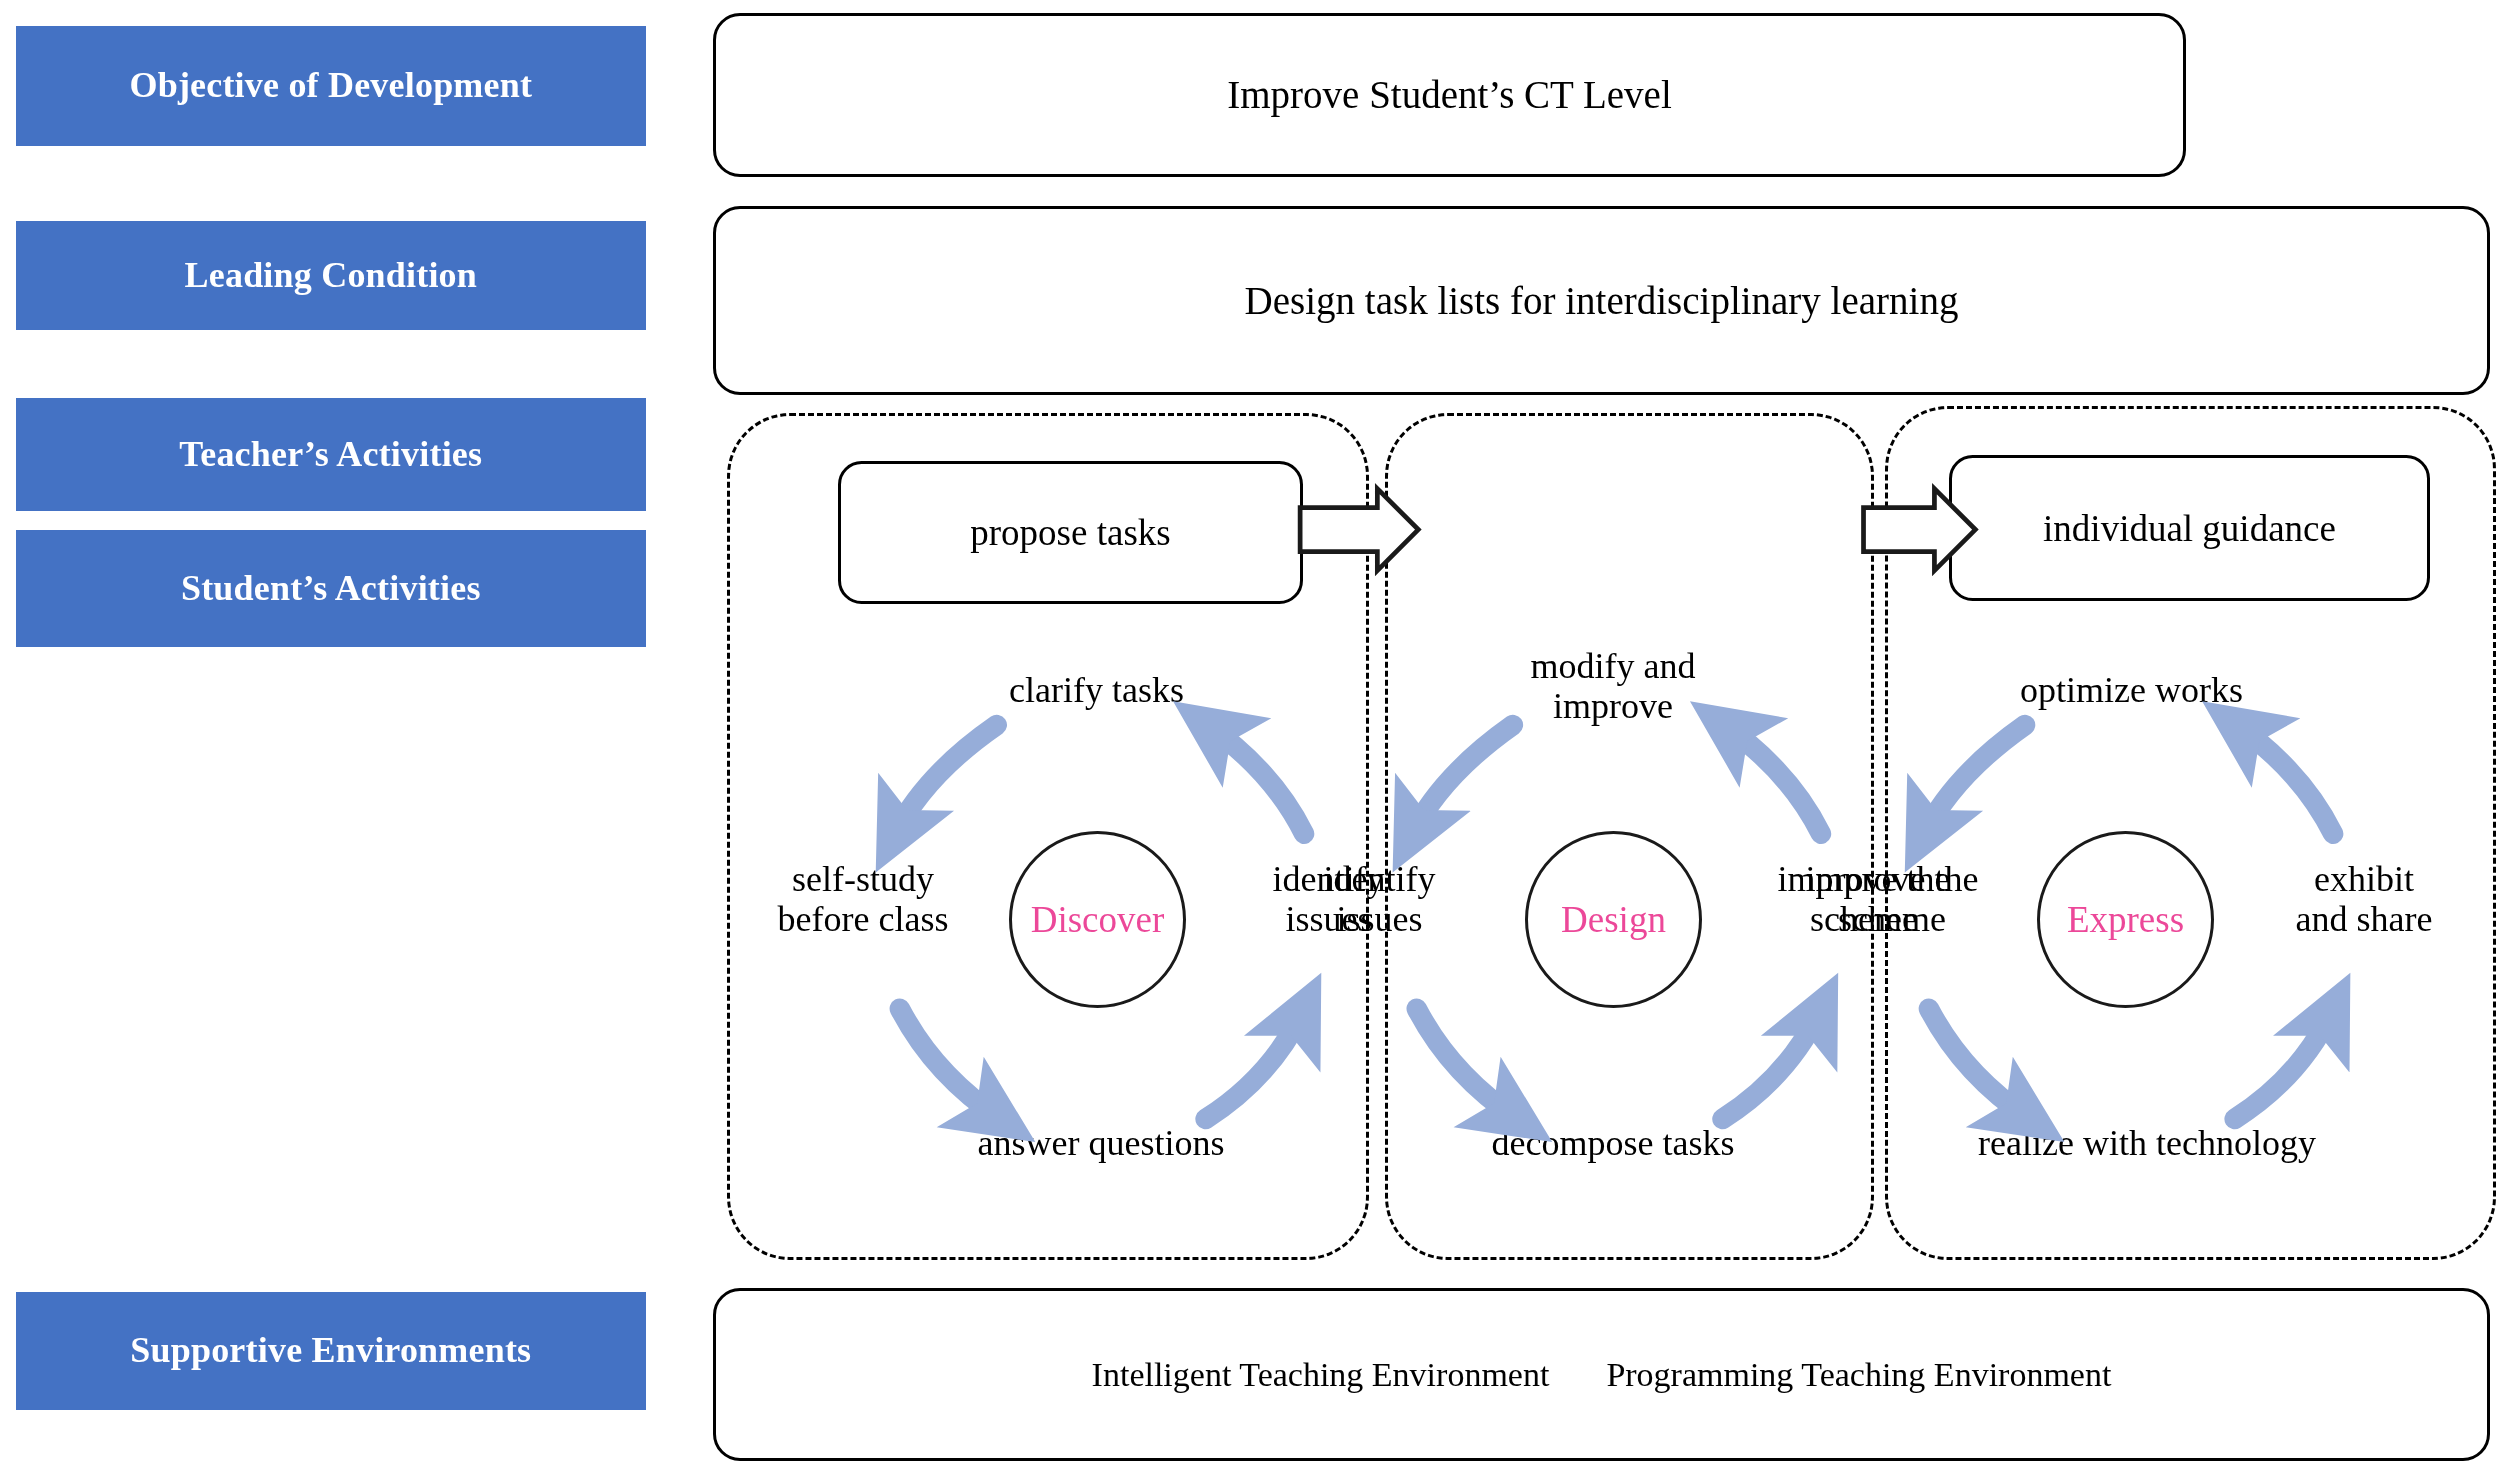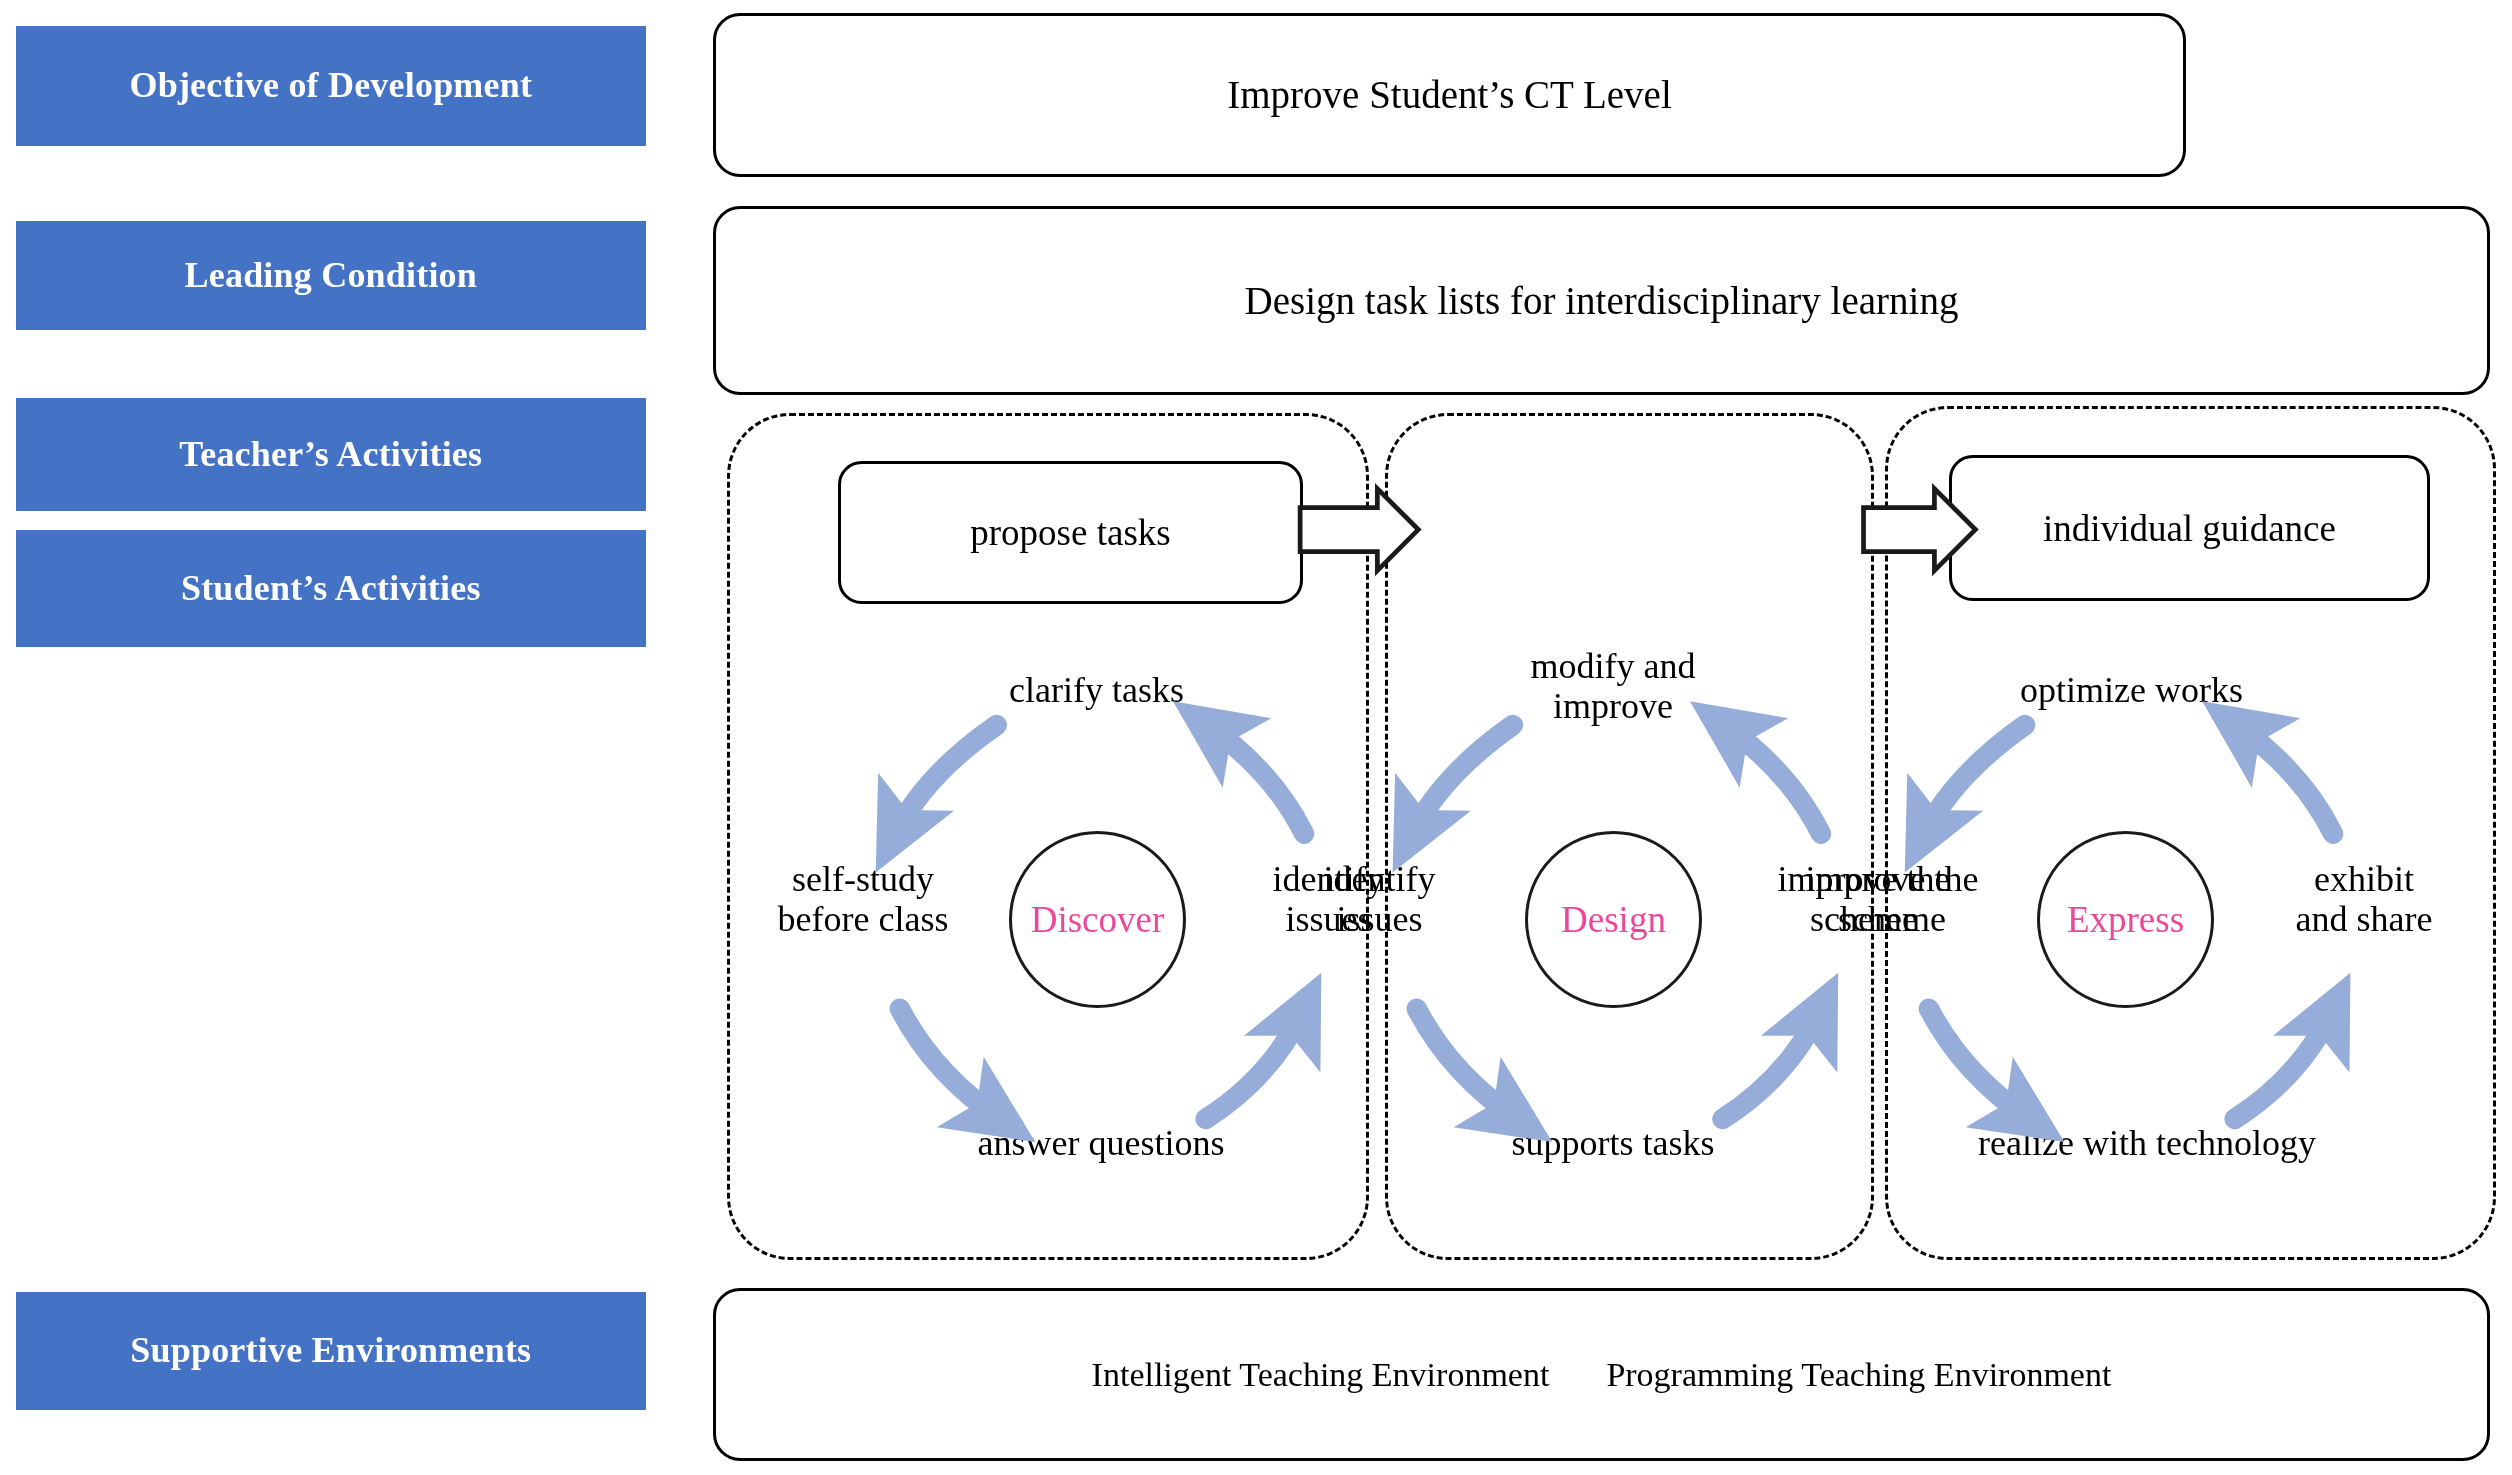--- a/index.html
+++ b/index.html
@@ -199,21 +199,21 @@
     <div>modify and</div>
     <div>improve</div>
   </div>
 
   <div class="cycle-label two-line" style="left:1265px; top:859px; width:229px; text-align:center;">
     <div>identify</div>
     <div>issues</div>
   </div>
 
   <div class="cycle-label" style="left:1428px; top:1123px; width:370px; text-align:center;">
-    <div>supports tasks</div>
+    <div>decompose tasks</div>
   </div>
 
   <div class="cycle-label two-line" style="left:1734px; top:859px; width:260px; text-align:center;">
     <div>improve the</div>
     <div>scheme</div>
   </div>
 
   <div class="cycle-label" style="left:1962px; top:670px; width:339px; text-align:center;">
     <div>optimize works</div>
   </div>

